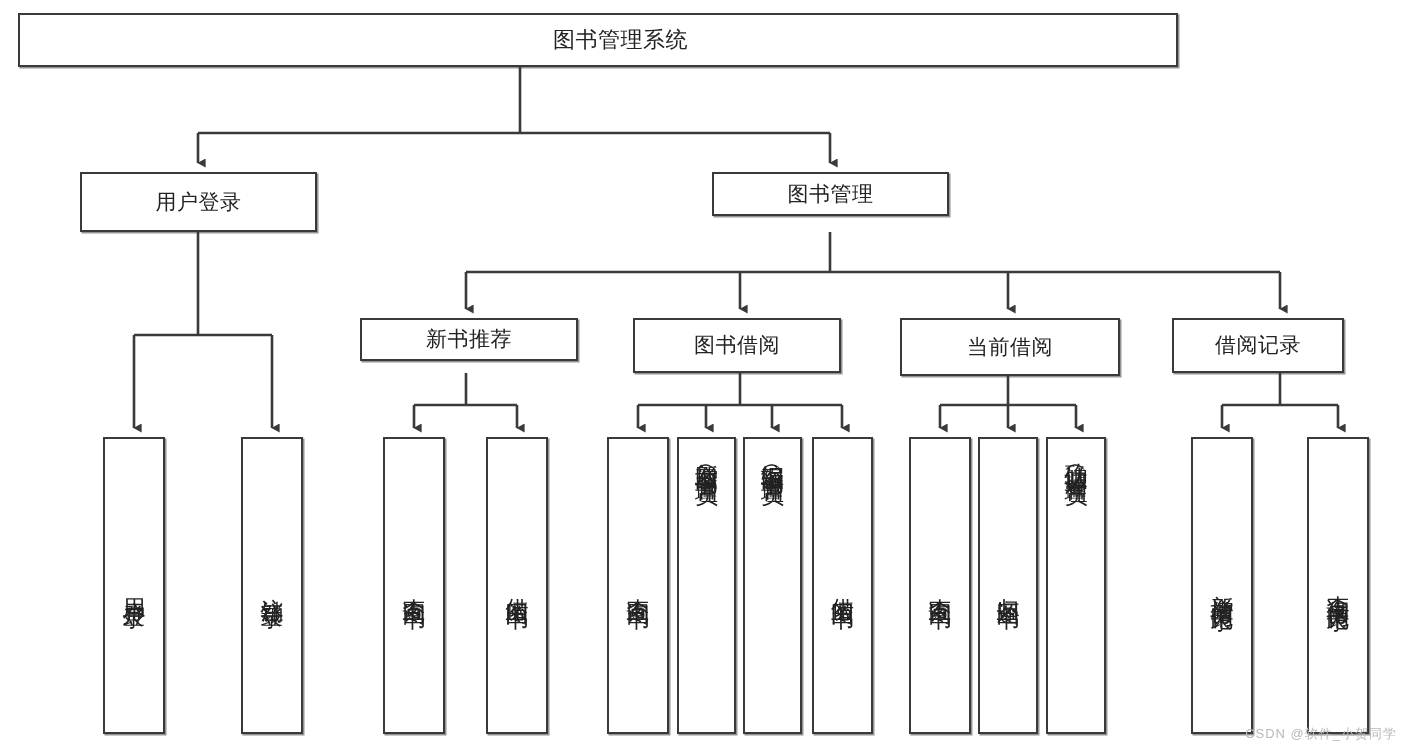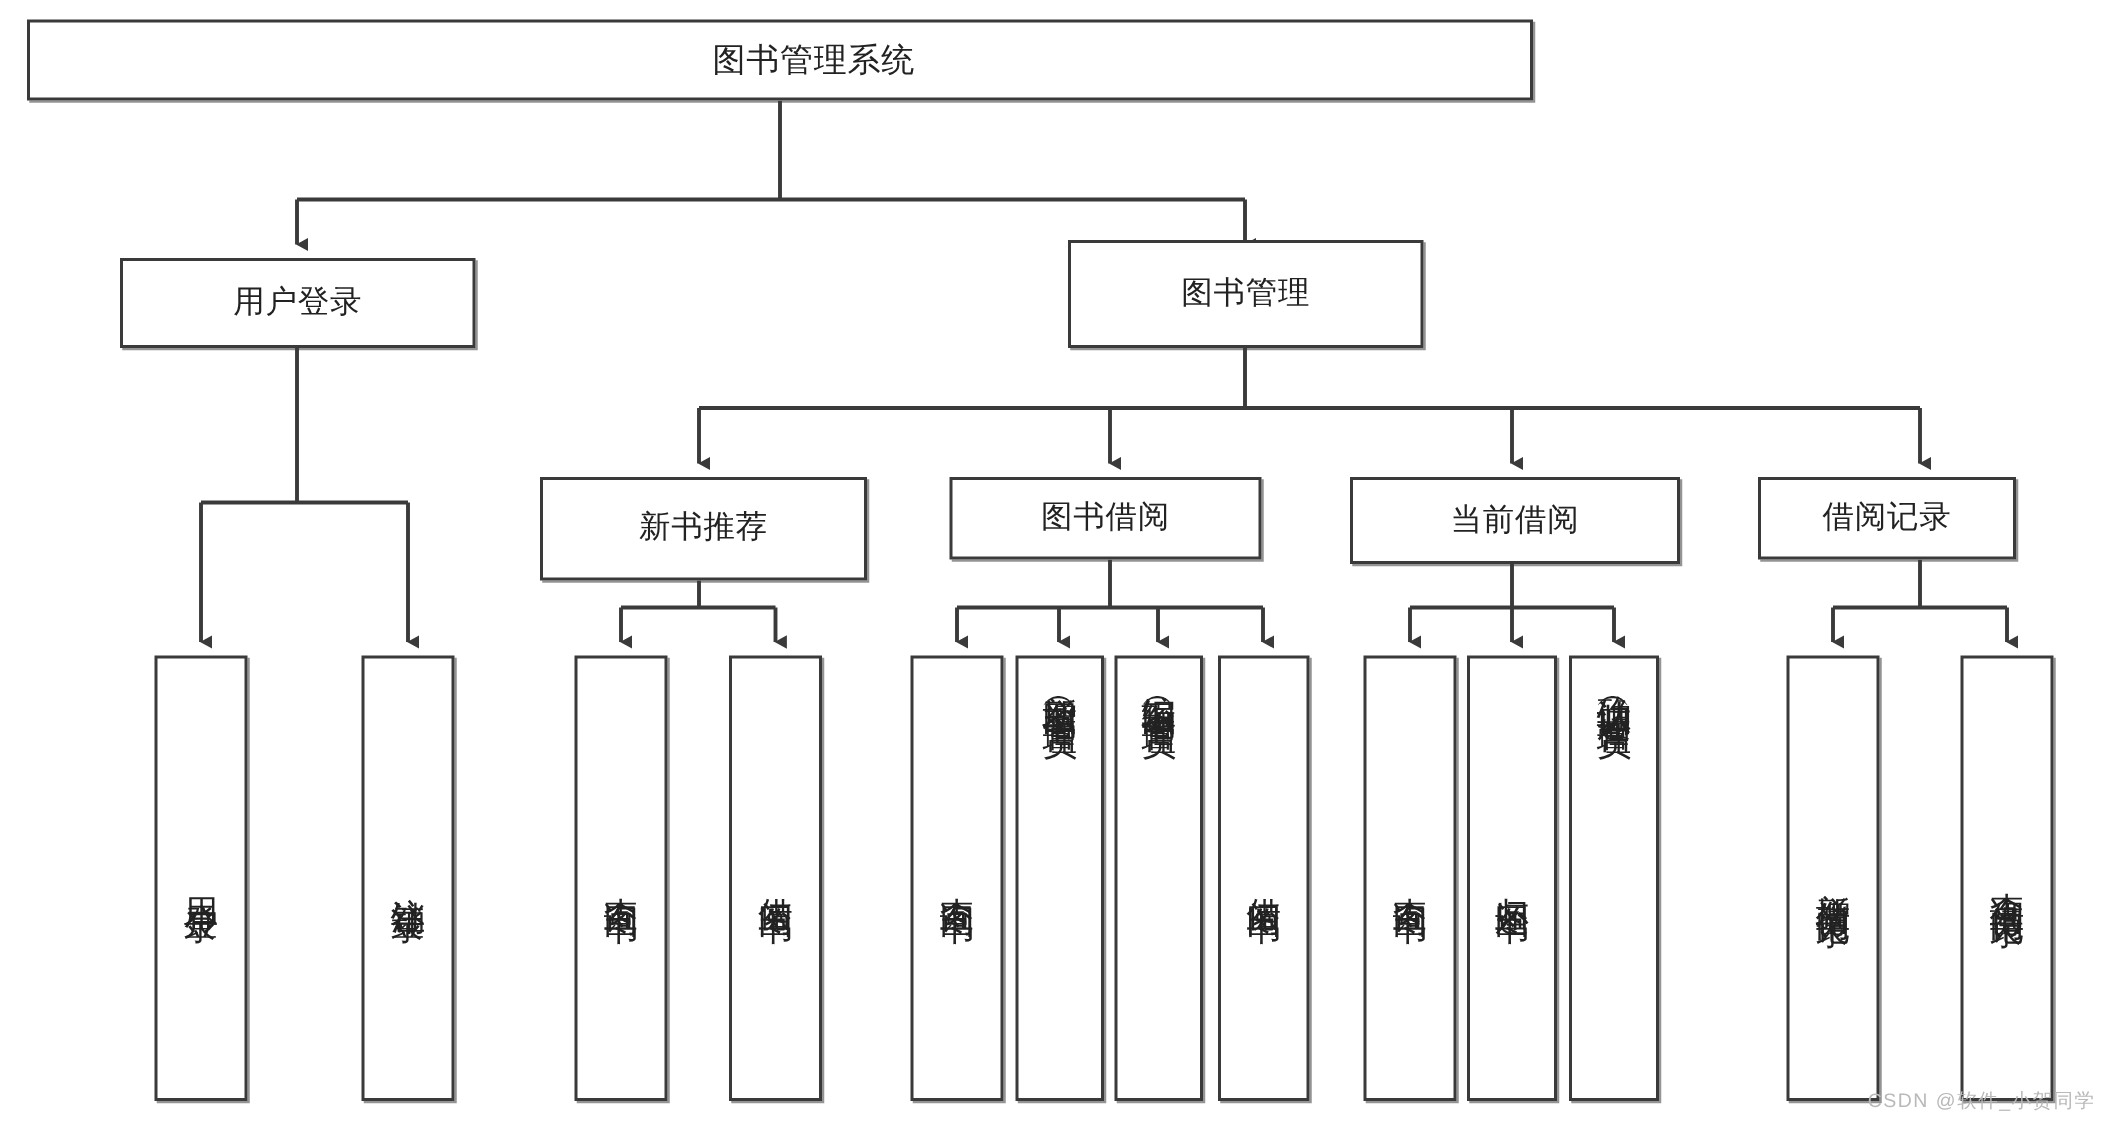--- a/index.html
+++ b/index.html
@@ -125,32 +125,32 @@
       <path d="M1008,405 L1008,428" marker-end="url(#arrow)"></path>
       <path d="M1076,405 L1076,428" marker-end="url(#arrow)"></path>
 
       <path d="M1280,373 L1280,405"></path>
       <path d="M1222,405 L1338,405"></path>
       <path d="M1222,405 L1222,428" marker-end="url(#arrow)"></path>
       <path d="M1338,405 L1338,428" marker-end="url(#arrow)"></path>
     </g>
   </svg>
 
-  <div class="node root" style="left:18px; top:13px; width:1004px; height:54px;padding-left:45px;">
+  <div class="node root" style="left:18px; top:13px; width:1160px; height:54px;padding-left:45px;">
     <span class="lbl">图书管理系统</span>
   </div>
 
   <div class="node" style="left:80px; top:172px; width:237px; height:60px;">
     <span class="lbl">用户登录</span>
   </div>
-  <div class="node" style="left:712px; top:160px; width:237px; height:72px;">
+  <div class="node" style="left:712px; top:172px; width:237px; height:44px;font-family:Liberation Serif, serif;">
     <span class="lbl">图书管理</span>
   </div>
 
-  <div class="node" style="left:360px; top:318px; width:218px; height:69px;">
+  <div class="node" style="left:360px; top:318px; width:218px; height:43px;">
     <span class="lbl">新书推荐</span>
   </div>
   <div class="node" style="left:633px; top:318px; width:208px; height:55px;">
     <span class="lbl">图书借阅</span>
   </div>
   <div class="node" style="left:900px; top:318px; width:220px; height:58px;">
     <span class="lbl">当前借阅</span>
   </div>
   <div class="node" style="left:1172px; top:318px; width:172px; height:55px;">
     <span class="lbl">借阅记录</span>

